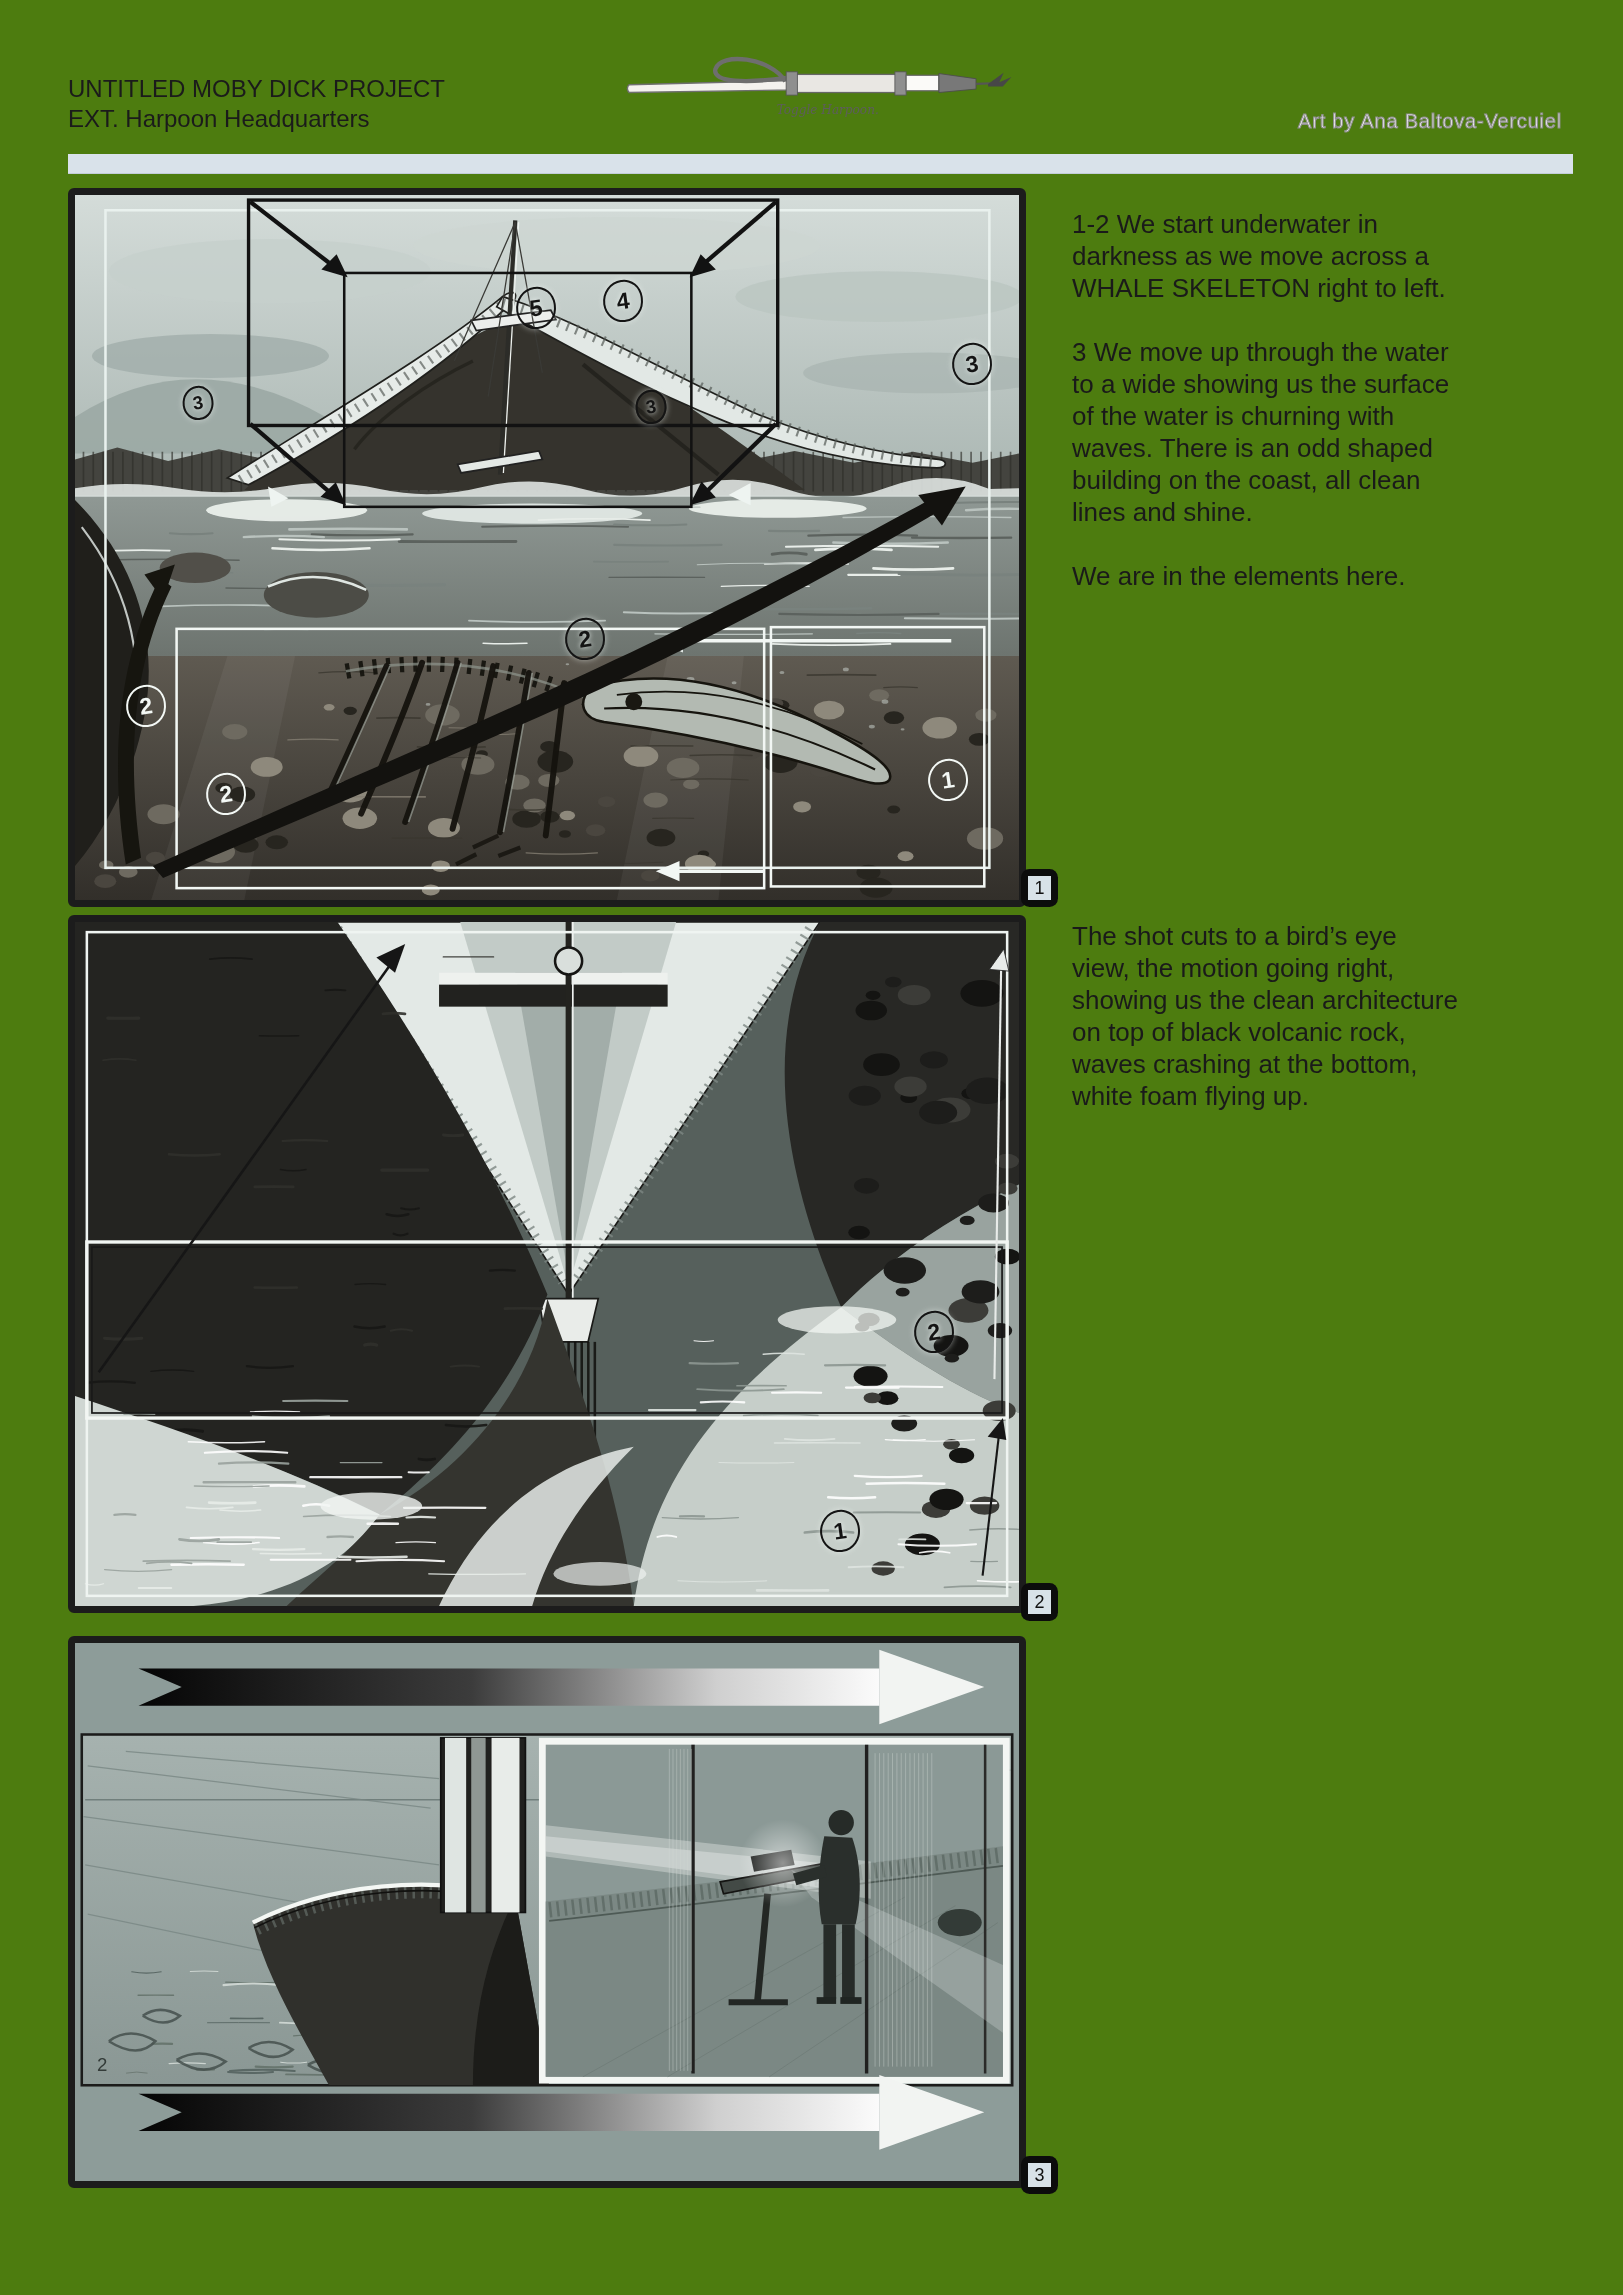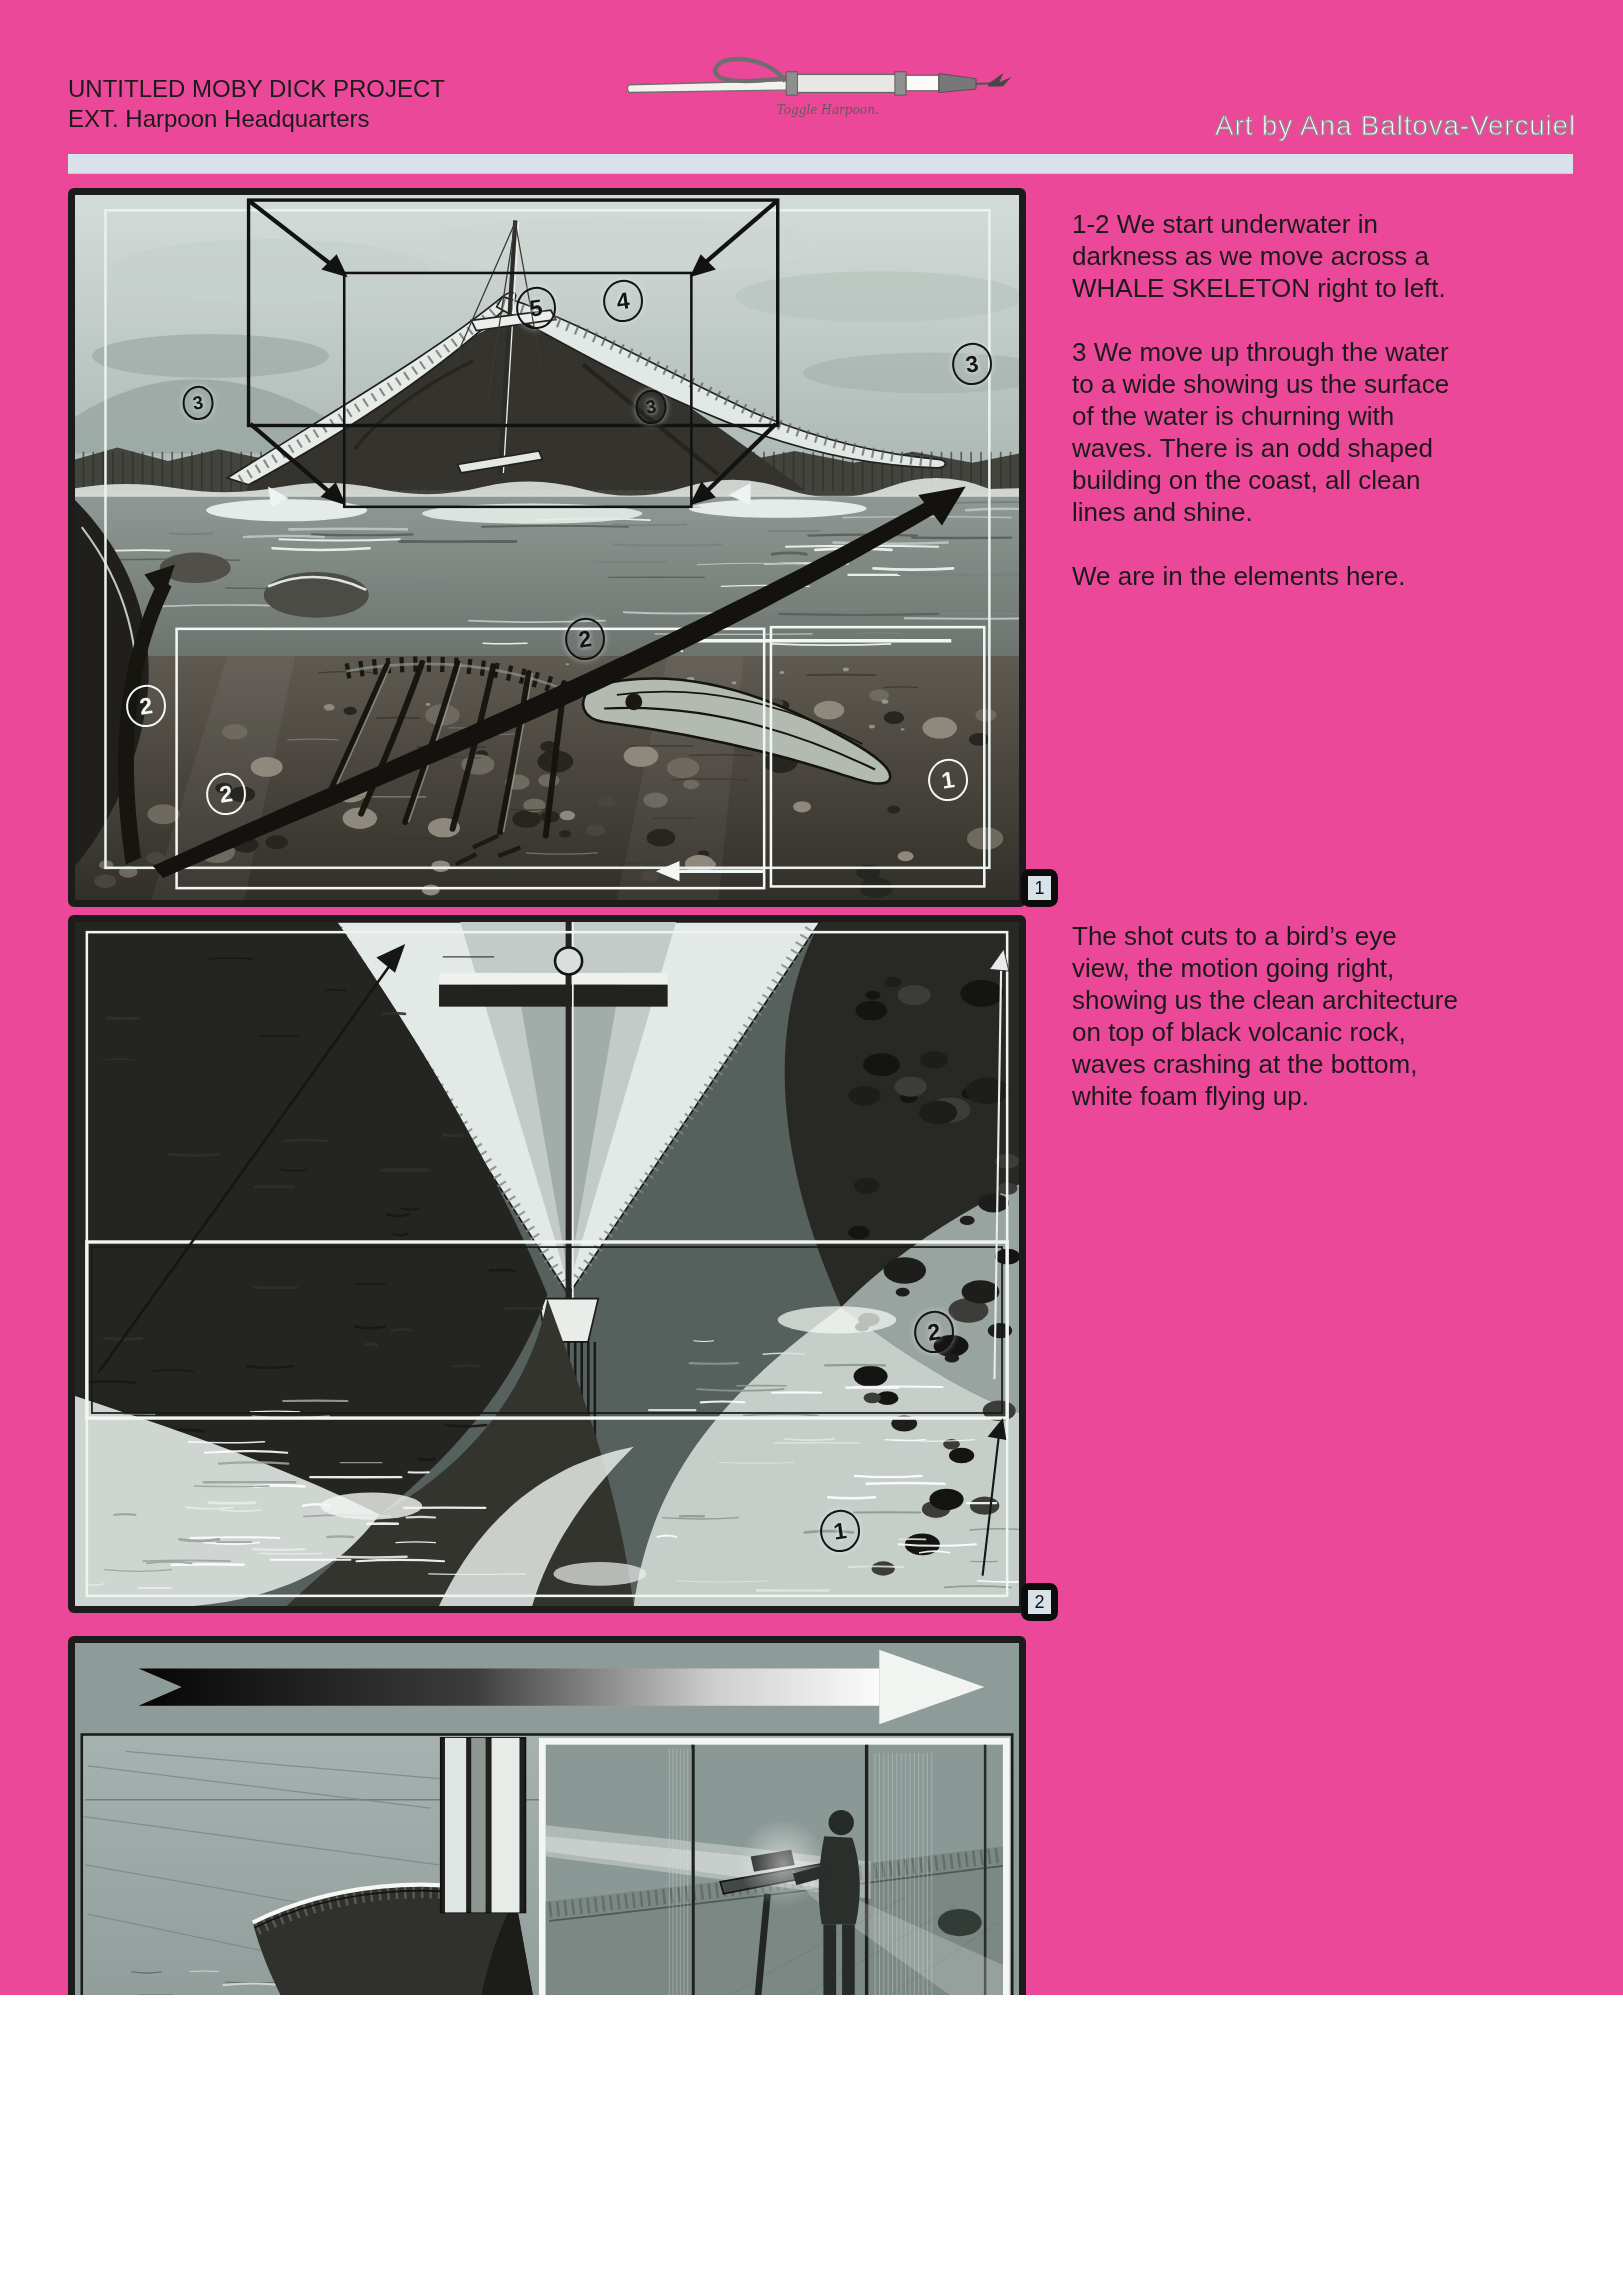--- a/index.html
+++ b/index.html
@@ -1,21 +1,21 @@
 <!DOCTYPE html>
 <html style="font-size:13.5px"><head>
 <meta charset="utf-8">
 <style>
   *{margin:0;padding:0;box-sizing:border-box}
   html,body{width:1623px;height:2295px;background:#ffffff}
-  .page{position:relative;width:1623px;height:1995px;background:#ec4899;overflow:hidden;
+  .page{position:relative;width:1623px;height:2295px;background:#4d7c0f;overflow:hidden;
         font-family:"Liberation Sans",sans-serif;color:#191919}
   
   .title-block{position:absolute;left:68px;top:74px;font-size:24px;line-height:30px;color:#1b1b1b}
-  .credit{position:absolute;right:47px;top:110px;font-size:28px;letter-spacing:0.8px;
+  .credit{position:absolute;right:61px;top:110px;font-size:20px;letter-spacing:0.8px;
           color:#fefefe;-webkit-text-stroke:1.1px #8f8f8f}
   .band{position:absolute;left:68px;top:154px;width:1505px;height:20px;background:#d9e2ea;border-bottom:0.8px solid #c3cdd8}
   .harpoon{position:absolute;left:617px;top:47px;width:397px;height:85px}
   
   .panel{position:absolute;left:68px;width:958px;border:7.6px solid #1c1c1c;border-radius:6px;overflow:hidden;background:#9aa5a2}
   .panel svg.art{position:absolute;left:0;top:0;width:100%;height:100%;display:block}
   .p1{top:188px;height:719px}
   .p2{top:915px;height:698px}
   .p3{top:1636px;height:552px;background:#8d9c99}
   

